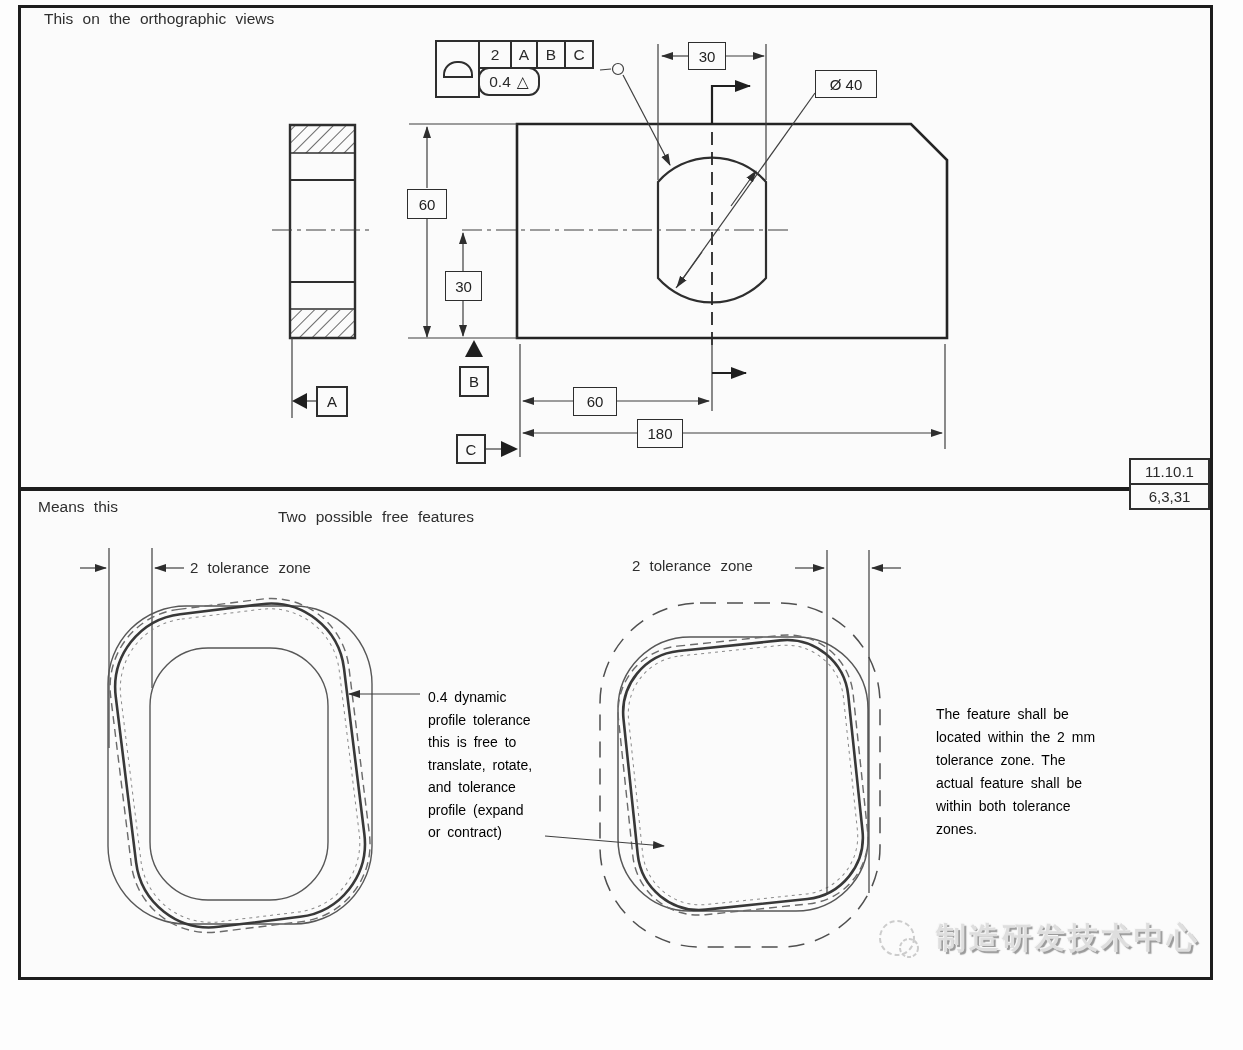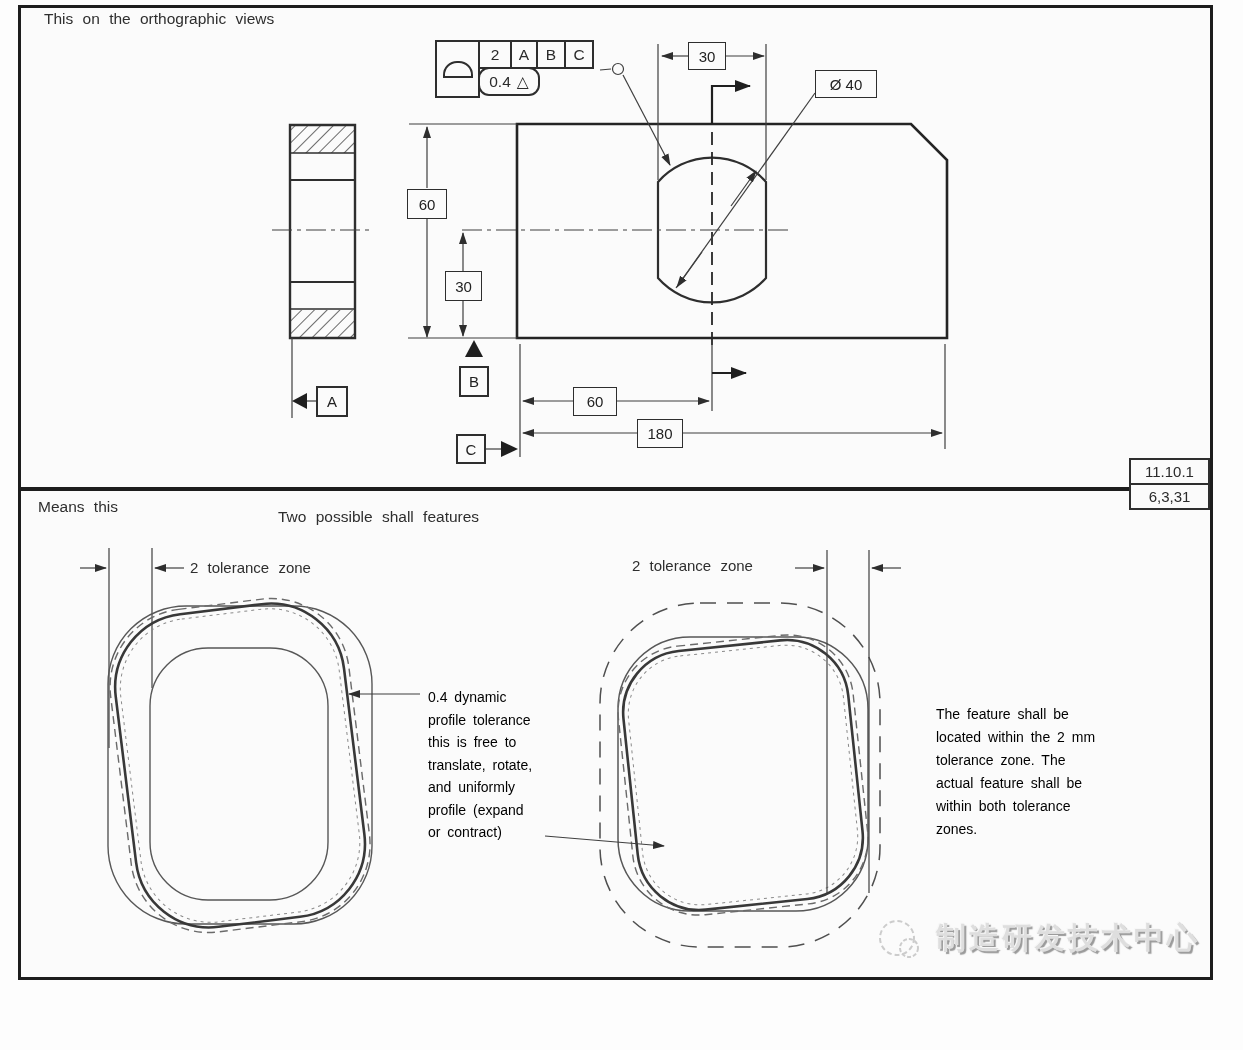--- a/index.html
+++ b/index.html
@@ -188,31 +188,31 @@
   <div class="dim-box" style="left:316px;top:386px;width:32px;height:31px;">A</div>
   <div class="dim-box" style="left:459px;top:366px;width:30px;height:31px;">B</div>
   <div class="dim-box" style="left:456px;top:434px;width:30px;height:30px;">C</div>
 
   <div class="refbox">
     <div class="refcell">11.10.1</div>
     <div class="refcell">6,3,31</div>
   </div>
 
   <div class="lbl" style="left:38px;top:498px;">Means this</div>
-  <div class="lbl" style="left:278px;top:508px;">Two possible shall features</div>
+  <div class="lbl" style="left:278px;top:508px;">Two possible free features</div>
 
   <div class="lbl" style="left:190px;top:559px;font-size:15px;">2 tolerance zone</div>
   <div class="lbl" style="left:632px;top:557px;font-size:15px;">2 tolerance zone</div>
 
   <div class="note" style="left:428px;top:686px;line-height:22.5px;">
     <div>0.4 dynamic</div>
     <div>profile tolerance</div>
     <div>this is free to</div>
     <div>translate, rotate,</div>
-    <div>and uniformly</div>
+    <div>and tolerance</div>
     <div>profile (expand</div>
     <div>or contract)</div>
   </div>
 
   <div class="note" style="left:936px;top:703px;line-height:23px;">
     <div>The feature shall be</div>
     <div>located within the 2 mm</div>
     <div>tolerance zone. The</div>
     <div>actual feature shall be</div>
     <div>within both tolerance</div>

